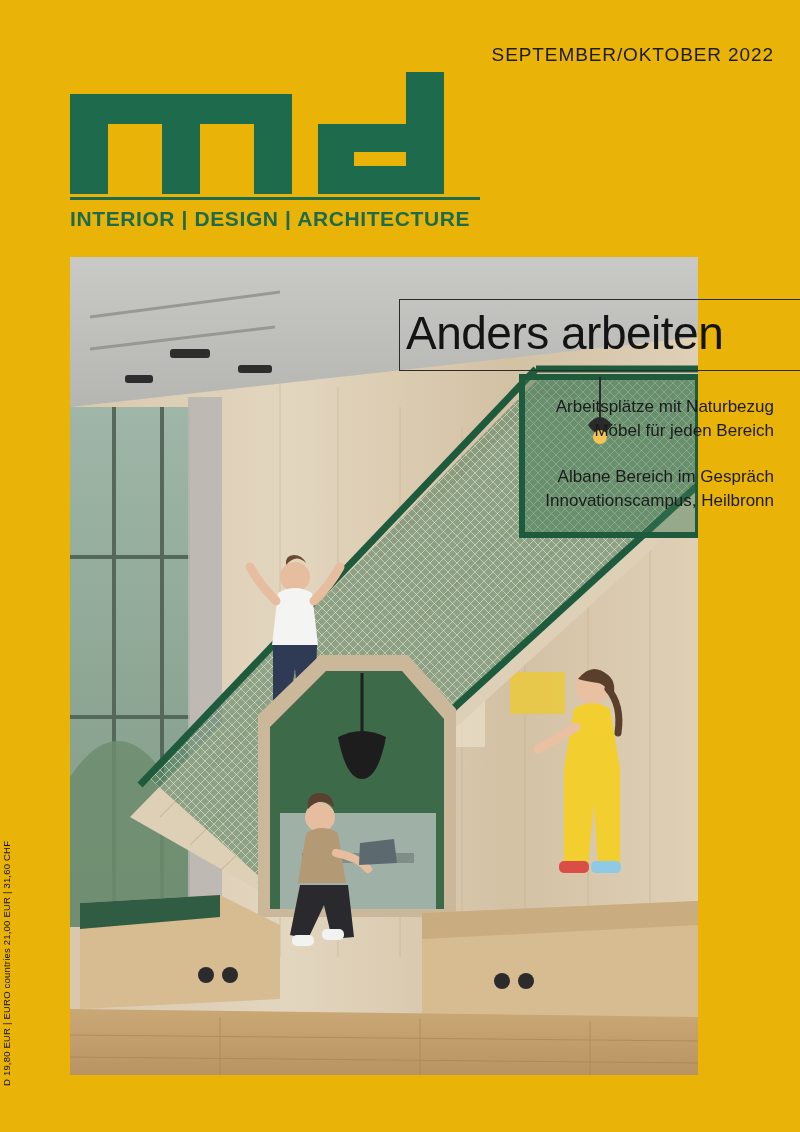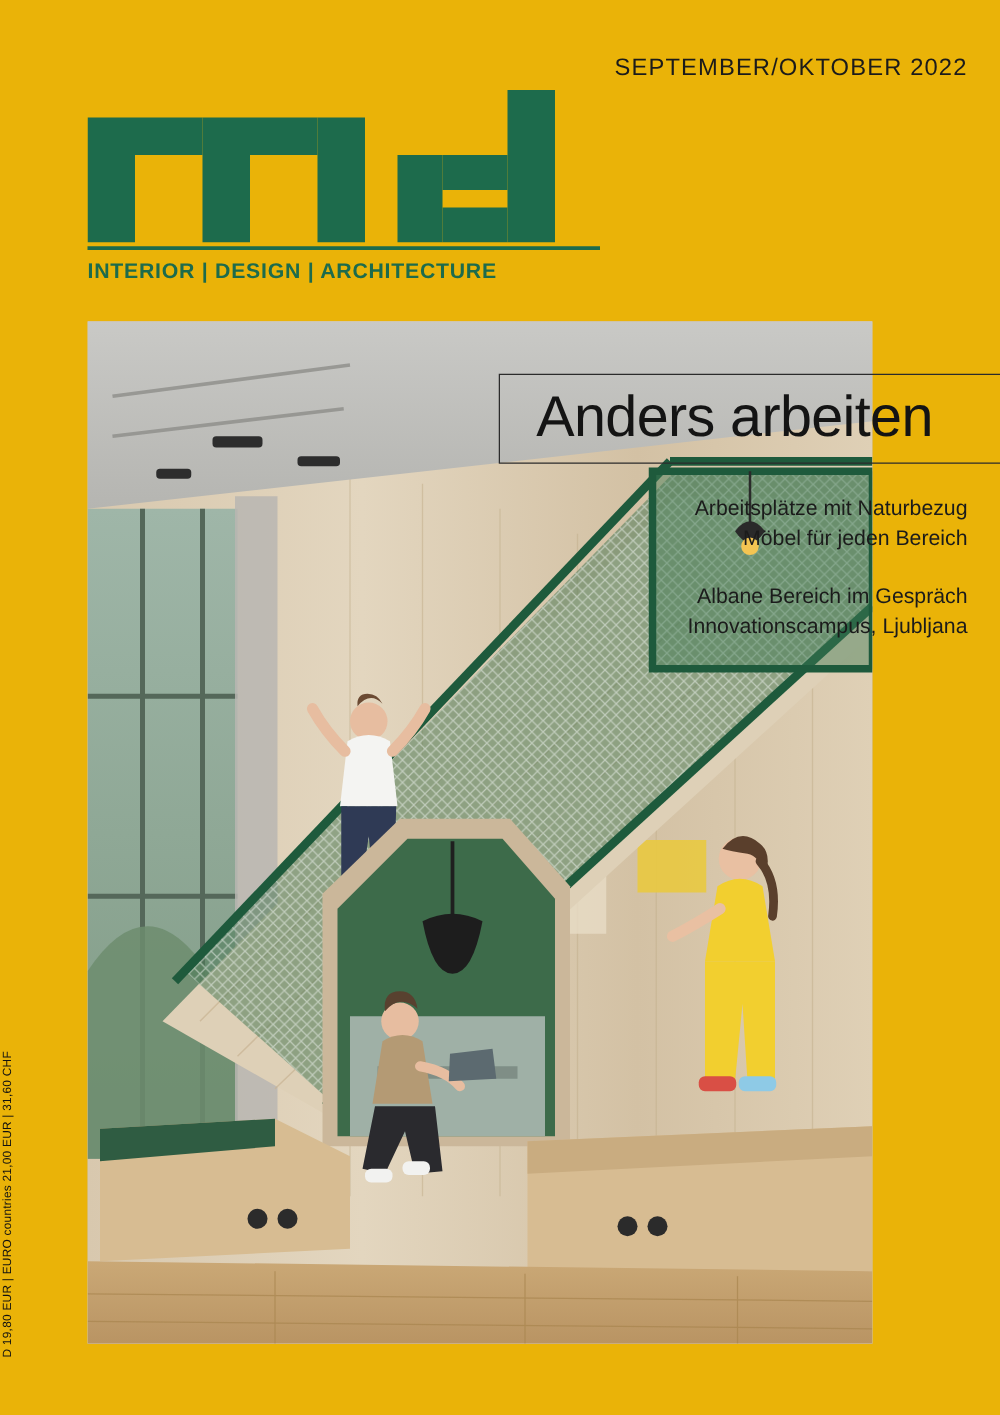--- a/index.html
+++ b/index.html
@@ -44,21 +44,21 @@
     left: 70px;
     top: 197px;
     width: 410px;
     height: 3px;
     background: #1d6b4c;
   }
   .masthead-sub {
     position: absolute;
     left: 70px;
     top: 207px;
-    font-size: 17px;
+    font-size: 21px;
     font-weight: bold;
     letter-spacing: 0.6px;
     color: #1d6b4c;
     white-space: nowrap;
   }
 
   
   .photo {
     position: absolute;
     left: 70px;
@@ -75,21 +75,21 @@
     position: absolute;
     left: 399px;
     top: 299px;
     width: 420px;
     height: 72px;
     border: 1.5px solid #2b2b2b;
     background: rgba(255,255,255,0.0);
   }
   .headline-text {
     position: absolute;
-    left: 429px;
+    left: 406px;
     top: 306px;
     font-size: 46px;
     font-weight: 400;
     letter-spacing: -0.5px;
     color: #141414;
     white-space: nowrap;
   }
 
   
   .teasers {
@@ -319,20 +319,20 @@
     <div class="teaser">
       <div class="teaser-line">Arbeitsplätze mit Naturbezug</div>
       <div class="teaser-line">Möbel für jeden Bereich</div>
     </div>
 
     <div class="teaser">
     </div>
 
     <div class="teaser">
       <div class="teaser-line">Albane Bereich im Gespräch</div>
-      <div class="teaser-line">Innovationscampus, Ljubljana</div>
+      <div class="teaser-line">Innovationscampus, Heilbronn</div>
     </div>
 
   </div>
 
   <div class="spine">D 19,80 EUR | EURO countries 21,00 EUR | 31,60 CHF</div>
 
 </div>
 
 </body></html>

